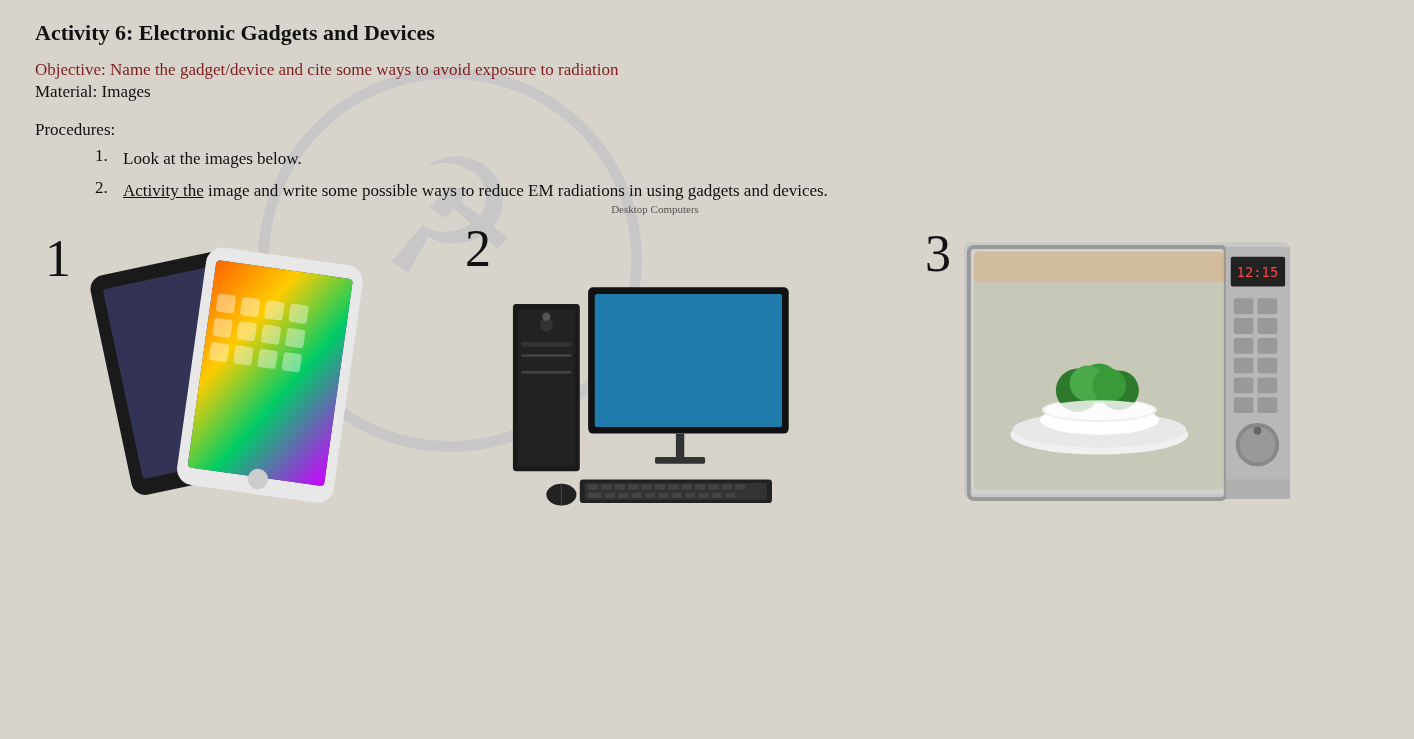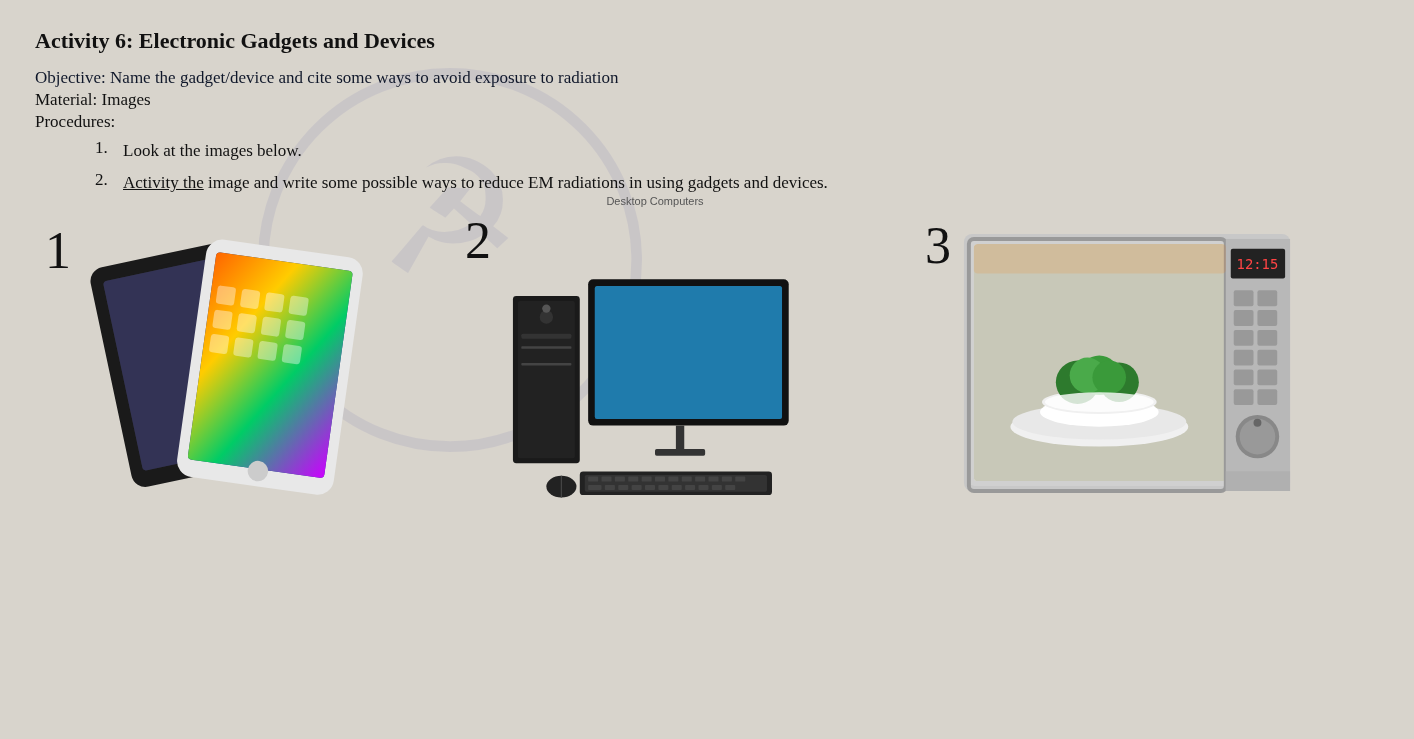--- a/index.html
+++ b/index.html
@@ -21,41 +21,41 @@
       width: 500px;
       height: 400px;
       opacity: 0.12;
       z-index: 0;
       pointer-events: none;
     }
 
     .content {
       position: relative;
       z-index: 1;
-      padding: 28px 35px 20px 35px;
+      padding: 20px 35px 20px 35px;
     }
 
     .activity-title {
       font-size: 22px;
       font-weight: bold;
       margin-bottom: 14px;
       color: #111;
     }
 
     .objective-line {
       font-size: 17px;
-      color: #0f172a;
+      color: #7f1d1d;
       margin-bottom: 2px;
       margin-top: 12px;
     }
 
     .material-line {
       font-size: 17px;
       color: #111;
-      margin-bottom: 2px;
+      margin-bottom: 18px;
     }
 
     .procedures-line {
       font-size: 17px;
       color: #111;
       margin-bottom: 6px;
     }
 
     .procedures-list {
       list-style: none;
@@ -166,21 +166,21 @@
     }
 
     .desktop-label {
       position: absolute;
       top: -20px;
       left: 50%;
       transform: translateX(-50%);
       font-size: 11px;
       color: #555;
       white-space: nowrap;
-      font-family: Liberation Sans, sans-serif;
+      font-family: Liberation Serif, serif;
       text-align: center;
     }
   </style>
 </head>
 <body>
 
 <svg class="watermark" viewBox="0 0 300 300" xmlns="http://www.w3.org/2000/svg">
   <circle cx="150" cy="150" r="140" fill="none" stroke="#6666aa" stroke-width="8"></circle>
   <text x="150" y="160" text-anchor="middle" font-size="120" fill="#6666aa" font-family="serif">☭</text>
 </svg>

